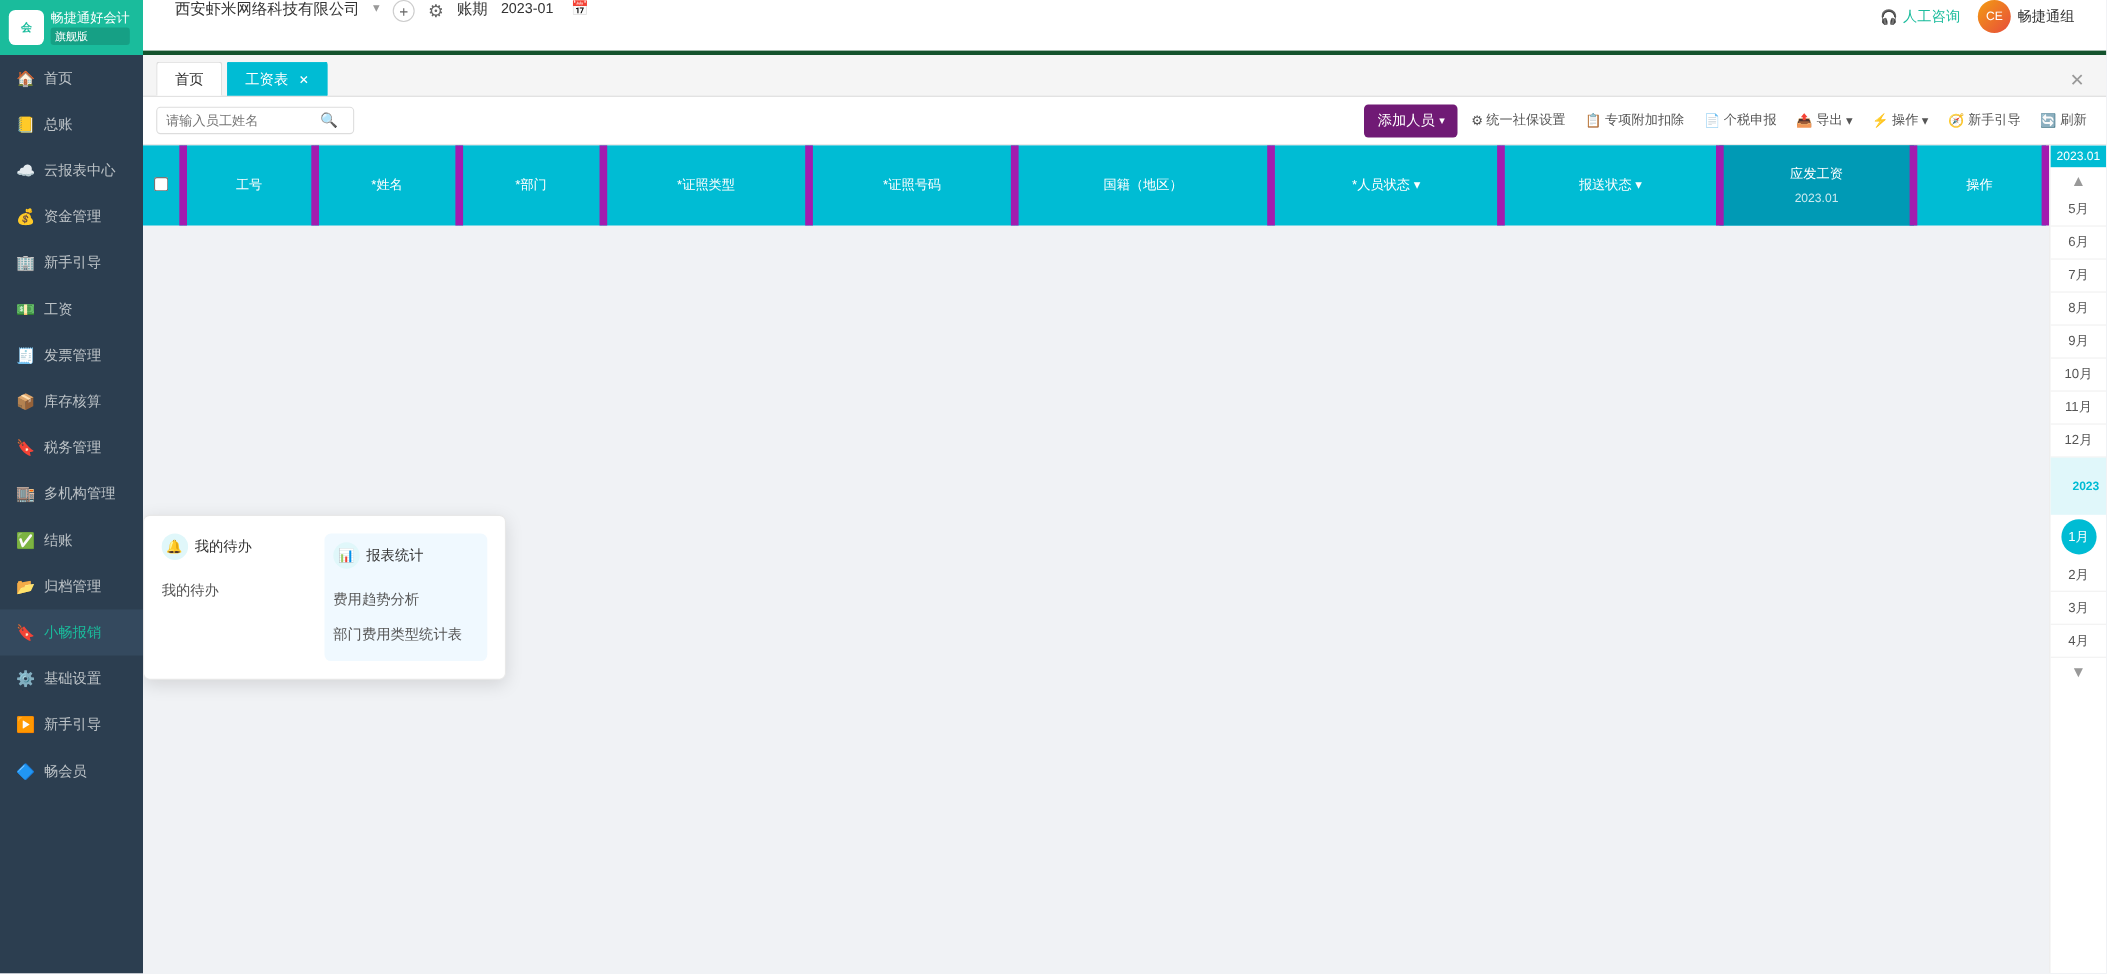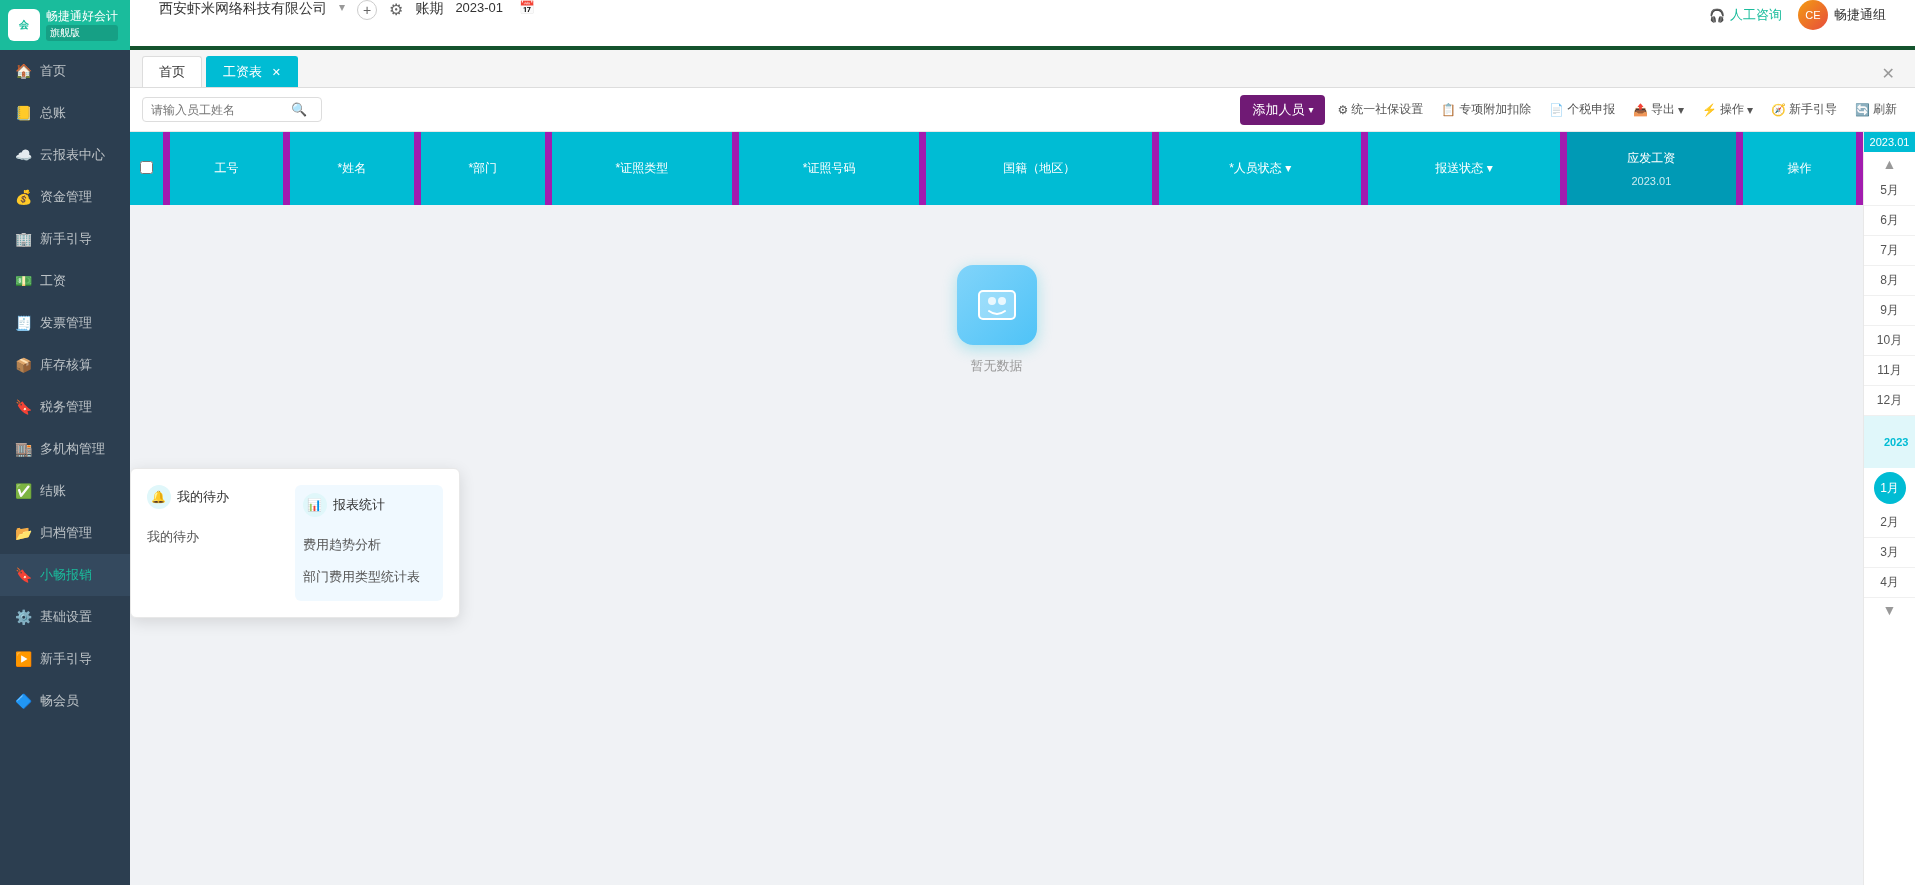--- a/index.html
+++ b/index.html
@@ -402,31 +402,20 @@
                   <span style="font-size:11px;opacity:0.8;">2023.01</span>
                 </div>
               </th>
               <th>操作</th>
             </tr>
           </thead>
           <tbody>
           </tbody>
         </table>
 
-        <div class="empty-state">
-          <div class="empty-icon">
-            <svg width="48" height="48" viewBox="0 0 48 48" fill="none">
-              <rect x="6" y="10" width="36" height="28" rx="4" fill="rgba(255,255,255,0.3)" stroke="white" stroke-width="2"></rect>
-              <circle cx="19" cy="20" r="4" fill="white" opacity="0.8"></circle>
-              <circle cx="29" cy="20" r="4" fill="white" opacity="0.8"></circle>
-              <path d="M16 30 Q24 36 32 30" stroke="white" stroke-width="2" fill="none" stroke-linecap="round"></path>
-            </svg>
-          </div>
-          <span class="empty-text">暂无数据</span>
-        </div>
       </div>
 
       <div class="date-panel">
         <div class="date-panel-header">2023.01</div>
         <div class="date-nav">▲</div>
         <div class="date-item">5月</div>
         <div class="date-item">6月</div>
         <div class="date-item">7月</div>
         <div class="date-item">8月</div>
         <div class="date-item">9月</div>

